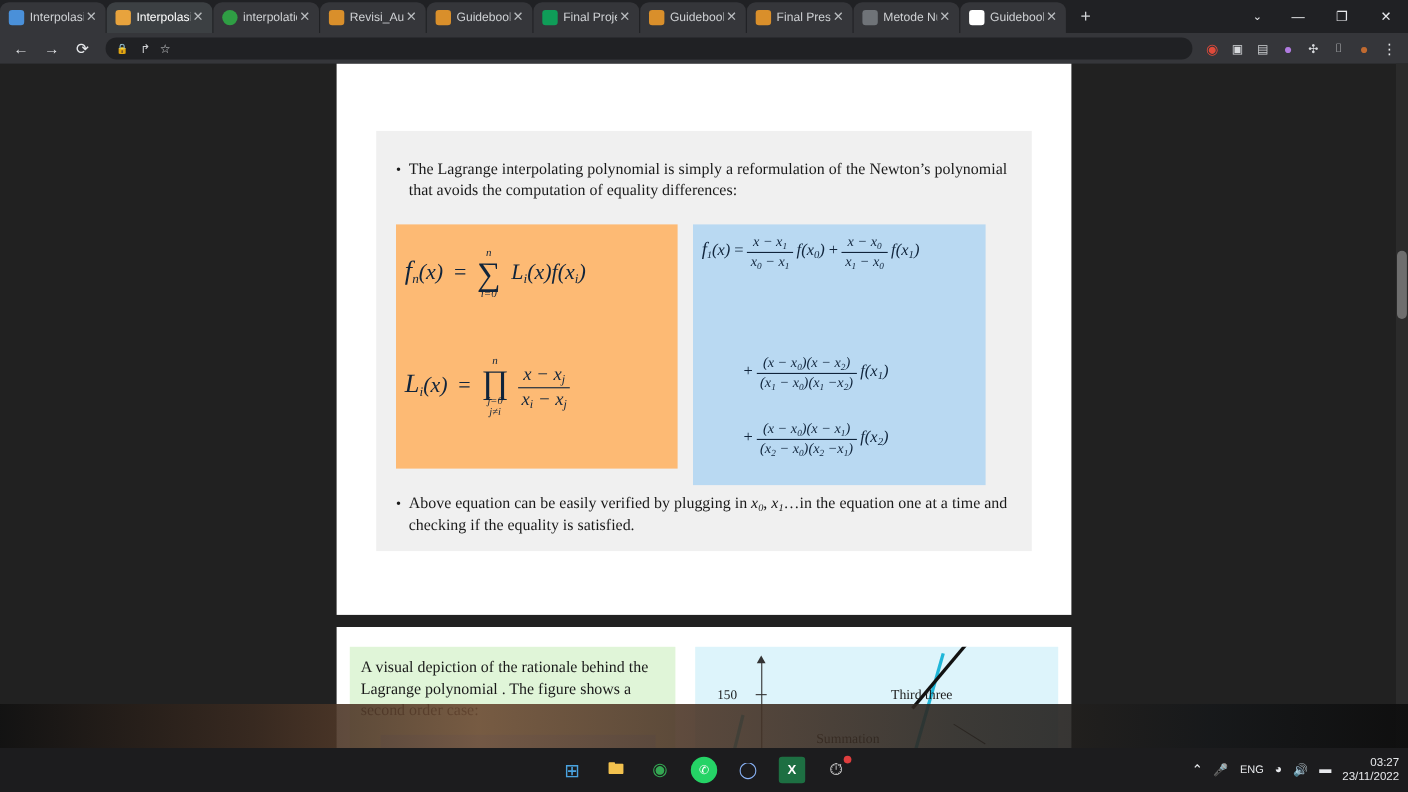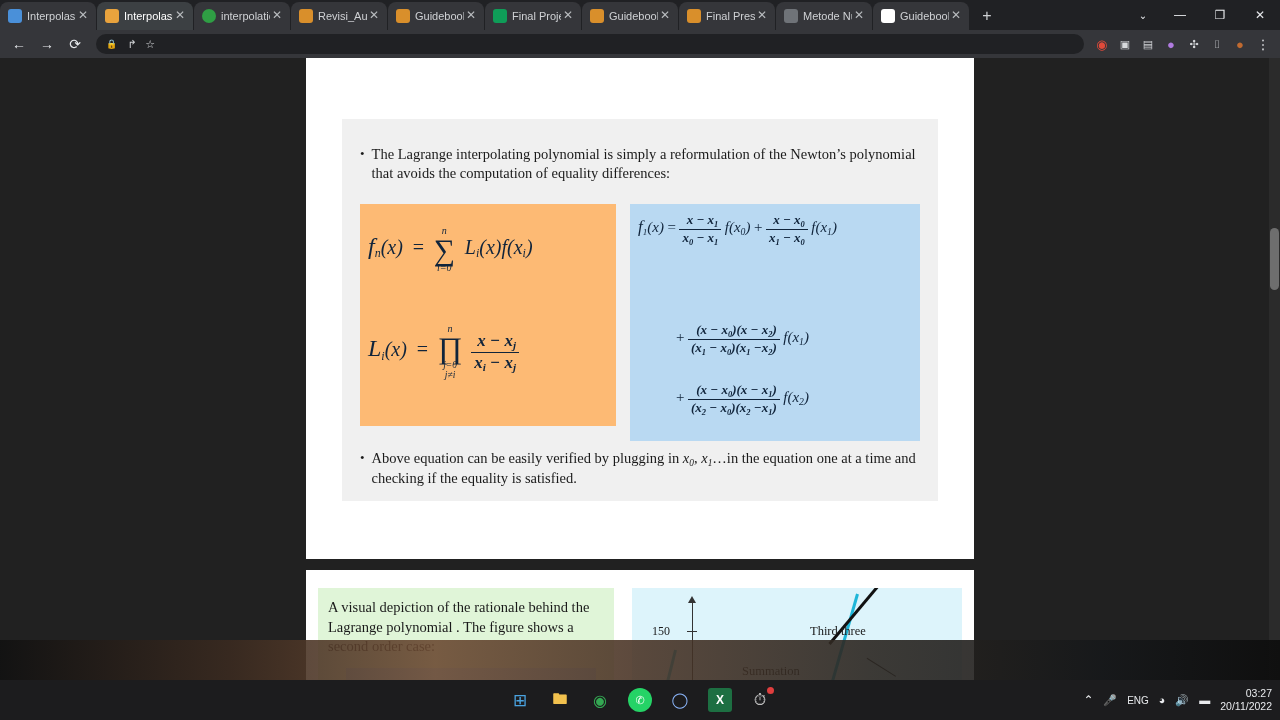--- a/index.html
+++ b/index.html
@@ -109,21 +109,21 @@
   .formula-box {
     font-family: "Liberation Serif", serif;
     color: #10243b;
   }
   .cyan { background: #fdba74; }
   .blue { background: #b9d9f2; }
   .green { background: #e0f5d8; }
   .lightcyan { background: #ddf4fb; }
 
   
-  .frac { display: inline-block; vertical-align: middle; text-align: right; font-weight: bold; }
+  .frac { display: inline-block; vertical-align: middle; text-align: center; }
   .frac .num { display: block; padding: 0 3px; }
   .frac .den { display: block; border-top: 1px solid #10243b; padding: 0 3px; }
   .ital { font-style: italic; }
   .sub { font-size: 0.65em; vertical-align: -0.3em; font-style: italic; }
   .big { font-size: 30px; line-height: 0.9; }
 
   
   .scrollbar {
     position: absolute; top: 58px; right: 0; width: 11px; height: 622px; background: #2b2b2b;
   }
@@ -292,21 +292,21 @@
               <span style="display:block;font-size:9.5px;font-style:italic">j=0</span>
               <span style="display:block;font-size:9.5px;font-style:italic">j≠i</span>
             </span>
             <span class="frac" style="font-size:17px;margin-left:4px">
               <span class="num ital">x − x<span class="sub">j</span></span>
               <span class="den ital">x<span class="sub">i</span> − x<span class="sub">j</span></span>
             </span>
           </div>
         </div>
 
-        <div class="formula-box blue" style="position:absolute;top:85px;left:288px;width:290px;height:237px">
+        <div class="formula-box blue" style="position:absolute;top:85px;left:288px;width:266px;height:237px">
 
           <div style="position:absolute;top:8px;left:8px;white-space:nowrap;font-size:14px">
             <span class="ital" style="font-size:17px">f</span><span class="sub">1</span><span class="ital" style="font-size:15px">(x)</span>
             <span style="font-size:15px">=</span>
             <span class="frac" style="font-size:13px">
               <span class="num ital">x − x<span class="sub">1</span></span>
               <span class="den ital">x<span class="sub">0</span> − x<span class="sub">1</span></span>
             </span>
             <span class="ital" style="font-size:15px">f(x<span class="sub">0</span>)</span>
             <span style="font-size:15px">+</span>
@@ -404,18 +404,18 @@
 
     <div class="tb-right">
       <span style="font-size:12px">⌃</span>
       <span style="font-size:11px">🎤</span>
       <span>ENG</span>
       <span style="font-size:11px">◕</span>
       <span style="font-size:11px">🔊</span>
       <span style="font-size:11px">▬</span>
       <span class="clock">
         <span style="display:block">03:27</span>
-        <span style="display:block">20/11/2022</span>
+        <span style="display:block">23/11/2022</span>
       </span>
     </div>
   </div>
 
 </div>
 
 </body></html>

